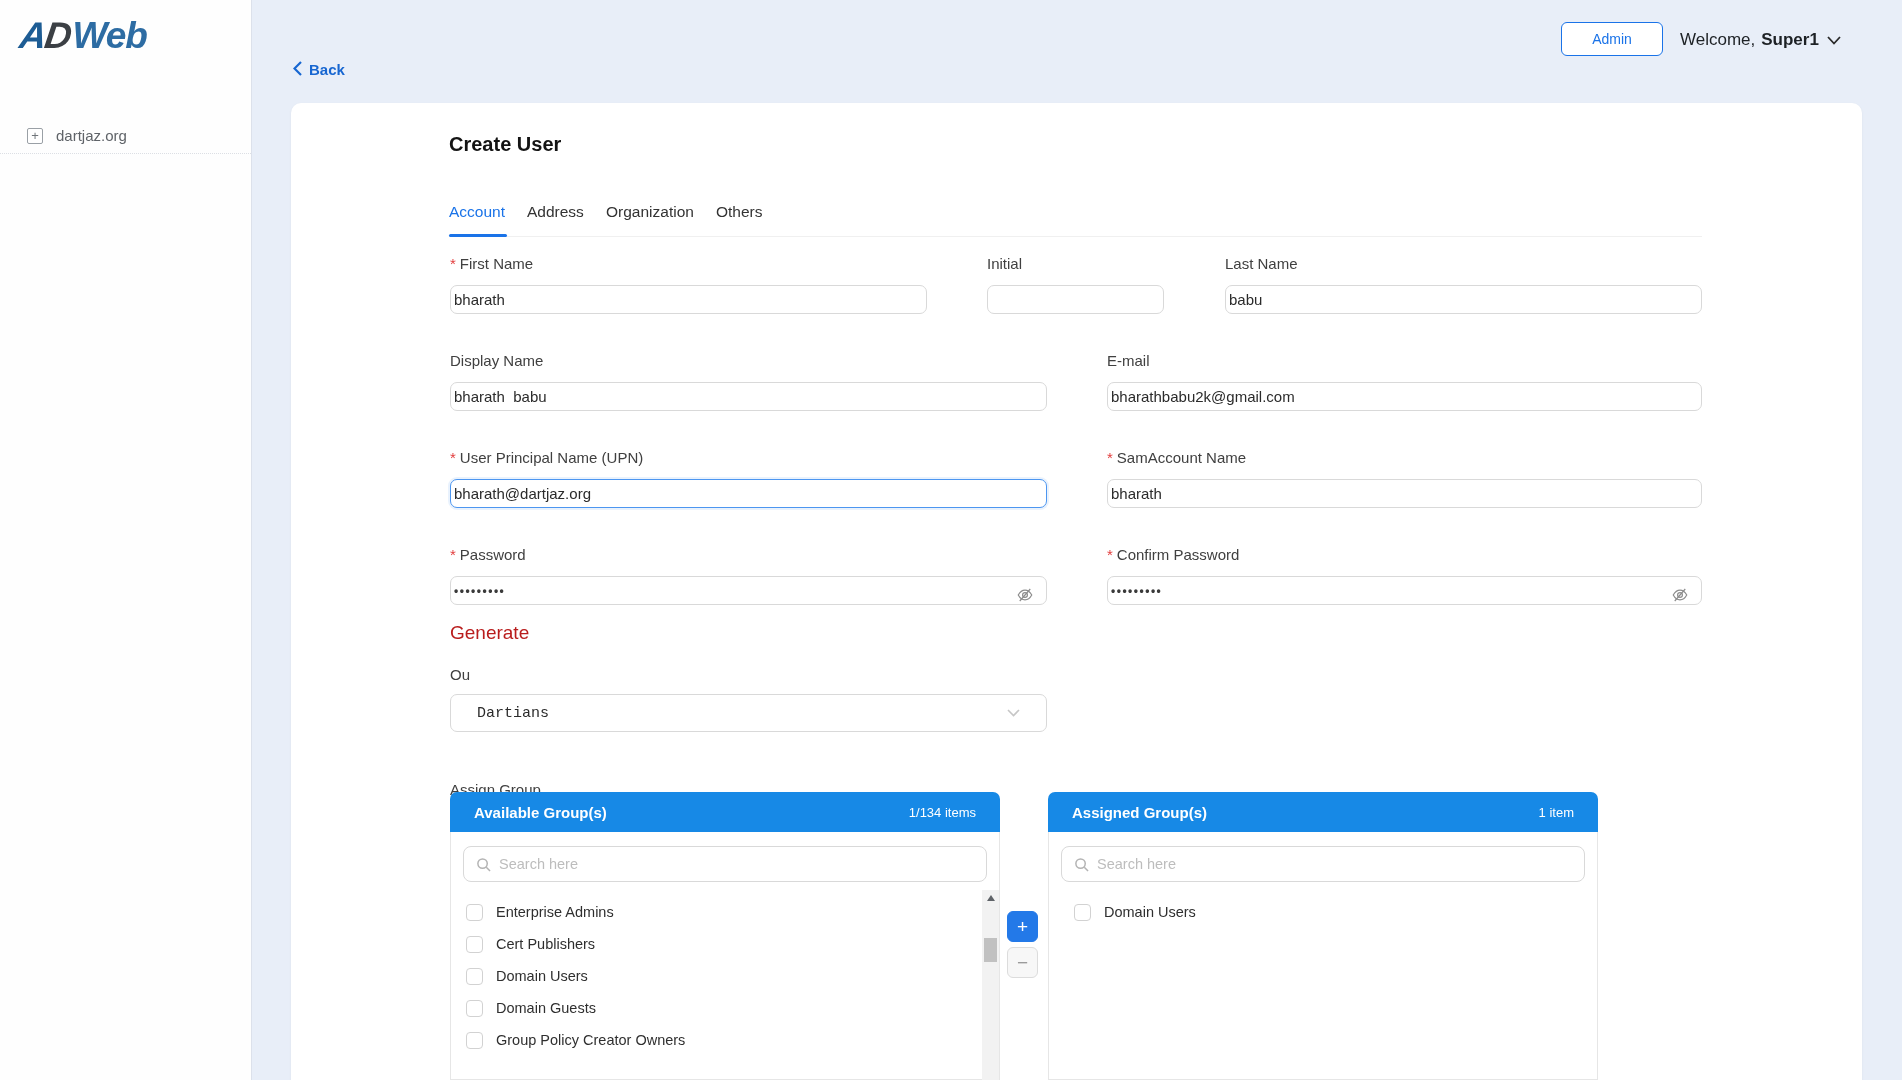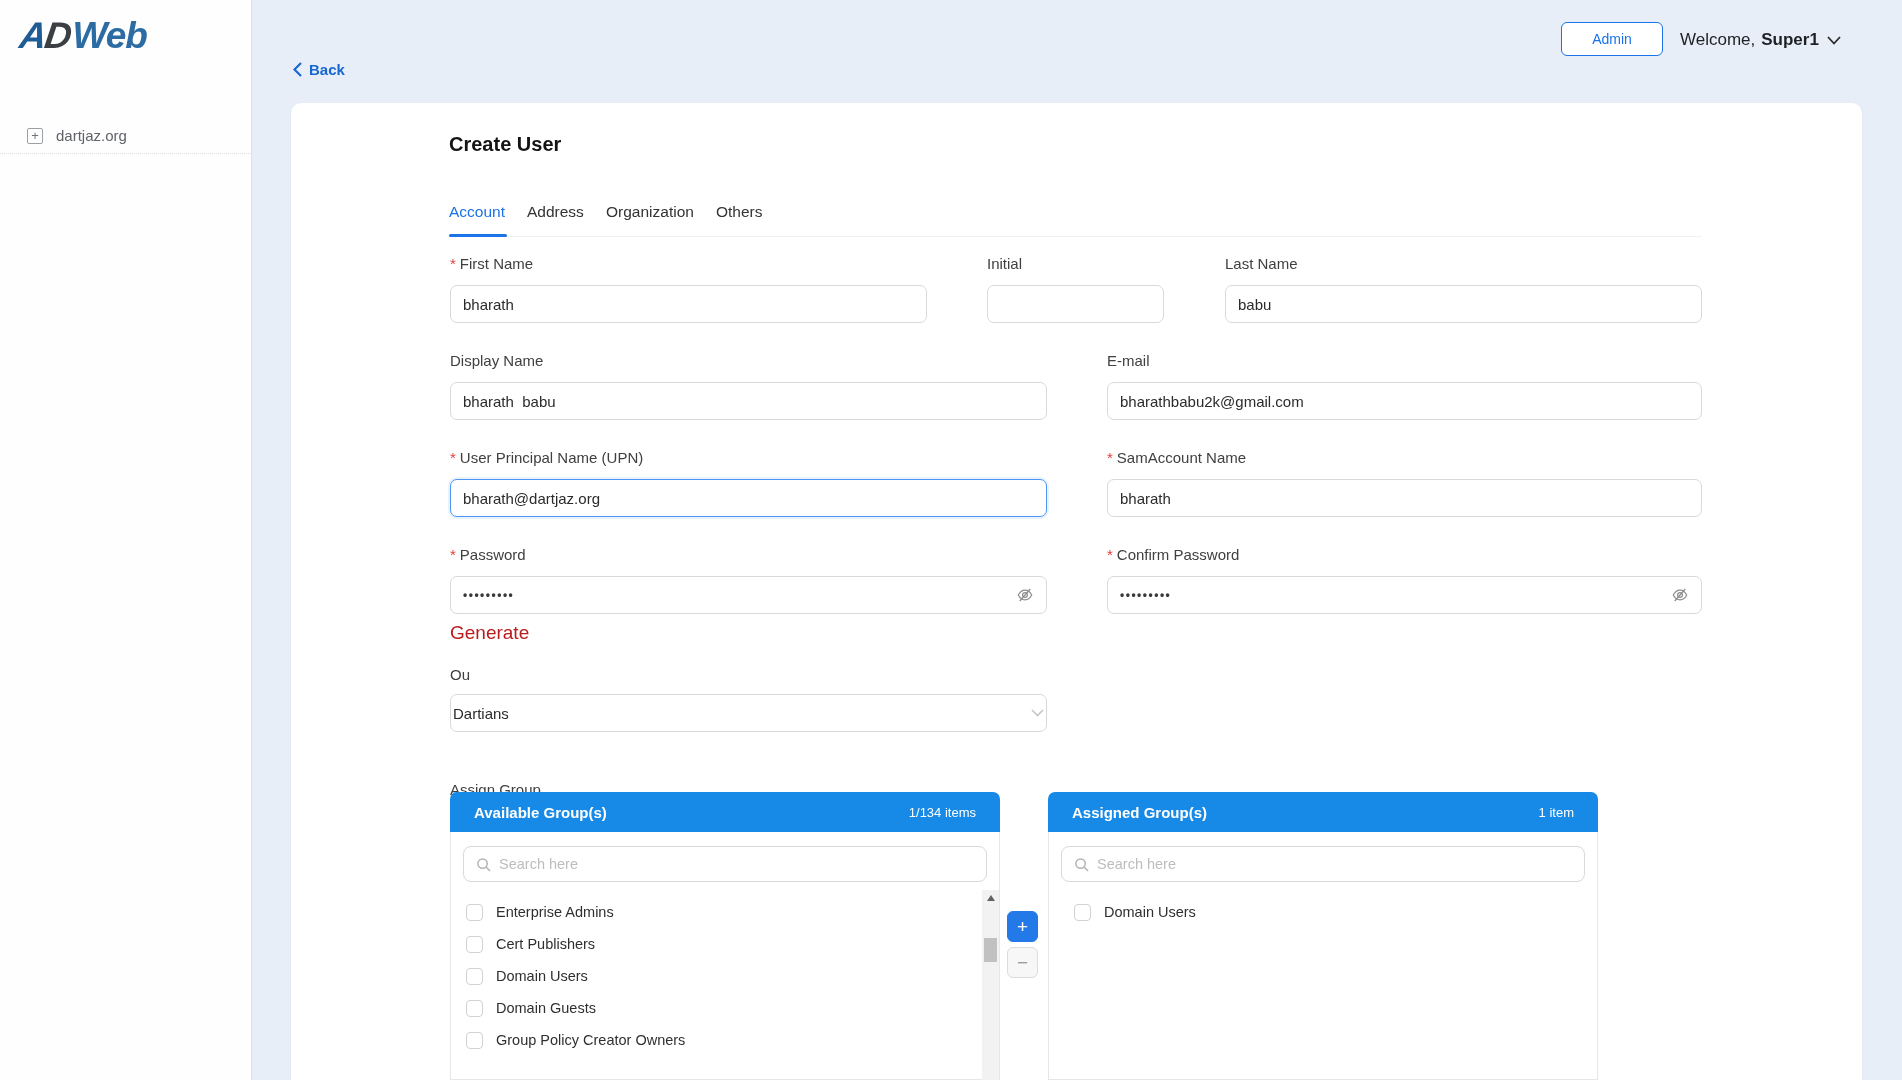--- a/index.html
+++ b/index.html
@@ -19,40 +19,40 @@
   #tree-item .tree-label { margin-left:13px; font-size:15px; color:#5f6368; }
 
   
   #admin-btn { left:1561px; top:22px; width:102px; height:34px; background:#fff; border:1px solid #1a73e8; border-radius:6px; color:#1a73e8; font-size:14px; display:flex; align-items:center; justify-content:center; cursor:pointer; }
   #welcome { left:1680px; top:29px; height:22px; display:flex; align-items:center; font-size:17px; color:#1d2125; cursor:pointer; }
   #welcome .wp { font-weight:400; margin-right:6px; }
   #welcome .wu { font-weight:700; }
   #welcome svg { margin-left:8px; }
 
   
-  #back { left:293px; top:61px; display:flex; align-items:center; color:#1766d1; font-weight:700; font-size:15px; cursor:pointer; }
+  #back { left:293px; top:61px; display:flex; color:#1766d1; font-weight:700; font-size:15px; cursor:pointer; }
   #back svg { margin-right:7px; }
 
   
   #card { left:291px; top:103px; width:1571px; height:1000px; background:#fff; border-radius:10px; box-shadow:0 1px 3px rgba(0,0,0,.05); }
   #page-title { left:449px; top:133px; font-size:20px; font-weight:700; color:#141414; }
 
   
   .tab { top:203px; font-size:15.5px; color:#333; cursor:pointer; }
   #tab-account { left:449px; color:#1a73e8; }
   #tab-address { left:527px; }
   #tab-organization { left:606px; }
   #tab-others { left:716px; }
   #tab-underline { left:449px; top:234px; width:58px; height:3px; background:#1a73e8; border-radius:2px; }
   #tab-divider { left:449px; top:236px; width:1253px; height:1px; background:#f0f0f0; }
 
   
   .flabel { font-size:15px; color:#404040; }
   .req { color:#e23c3c; margin-right:4px; }
-  .tinput { height:38px; border:1px solid #d9d9d9; border-radius:7px; background:#fff; font-family:"Liberation Sans",sans-serif; font-size:15px; color:#2b2b2b; padding:0 12px; outline:none; }
+  .tinput { height:29px; border:1px solid #d9d9d9; border-radius:7px; background:#fff; font-family:"Liberation Sans",sans-serif; font-size:15px; color:#2b2b2b; padding:0 3px; outline:none; }
   .tinput.pwd { font-size:12px; letter-spacing:1.5px; font-weight:700; color:#3a3a3a; padding-right:40px; }
   .focused { border:1.5px solid #4d96f0; box-shadow:0 0 0 2px rgba(77,150,240,.12); }
 
   #lbl-first   { left:450px; top:255px; }
   #lbl-initial { left:987px; top:255px; }
   #lbl-last    { left:1225px; top:255px; }
   #in-first    { left:450px;  top:285px; width:477px; }
   #in-initial  { left:987px;  top:285px; width:177px; }
   #in-last     { left:1225px; top:285px; width:477px; }
 
@@ -69,21 +69,21 @@
   #lbl-pwd  { left:450px;  top:546px; }
   #lbl-cpwd { left:1107px; top:546px; }
   #in-pwd   { left:450px;  top:576px; width:597px; }
   #in-cpwd  { left:1107px; top:576px; width:595px; }
   .eye { top:586px; width:18px; height:18px; cursor:pointer; }
   #eye-pwd  { left:1016px; }
   #eye-cpwd { left:1671px; }
   #generate { left:450px; top:622px; font-size:19px; color:#b91c1c; cursor:pointer; }
 
   #lbl-ou { left:450px; top:666px; }
-  #sel-ou { left:450px; top:694px; width:597px; height:38px; border:1px solid #d9d9d9; border-radius:7px; background:#fff; display:flex; align-items:center; padding:0 2px; font-size:15px; color:#2b2b2b; cursor:pointer; }
+  #sel-ou { left:450px; top:694px; width:597px; height:38px; border:1px solid #d9d9d9; border-radius:7px; background:#fff; display:flex; align-items:center; padding:0 26px; font-size:15px; color:#2b2b2b; cursor:pointer;font-family:Liberation Mono, monospace; }
   #sel-ou .chev { margin-left:auto; color:#c6c6c6; }
 
   #lbl-assign { left:450px; top:781px; }
 
   
   .panel-header { top:792px; height:40px; background:#1789e6; border-radius:7px 7px 0 0; display:flex; align-items:center; padding:0 24px; color:#fff; }
   .panel-header .ph-title { font-size:15px; font-weight:700; }
   .panel-header .ph-count { margin-left:auto; font-size:13px; }
   #avail-header    { left:450px;  width:550px; }
   #assigned-header { left:1048px; width:550px; }

